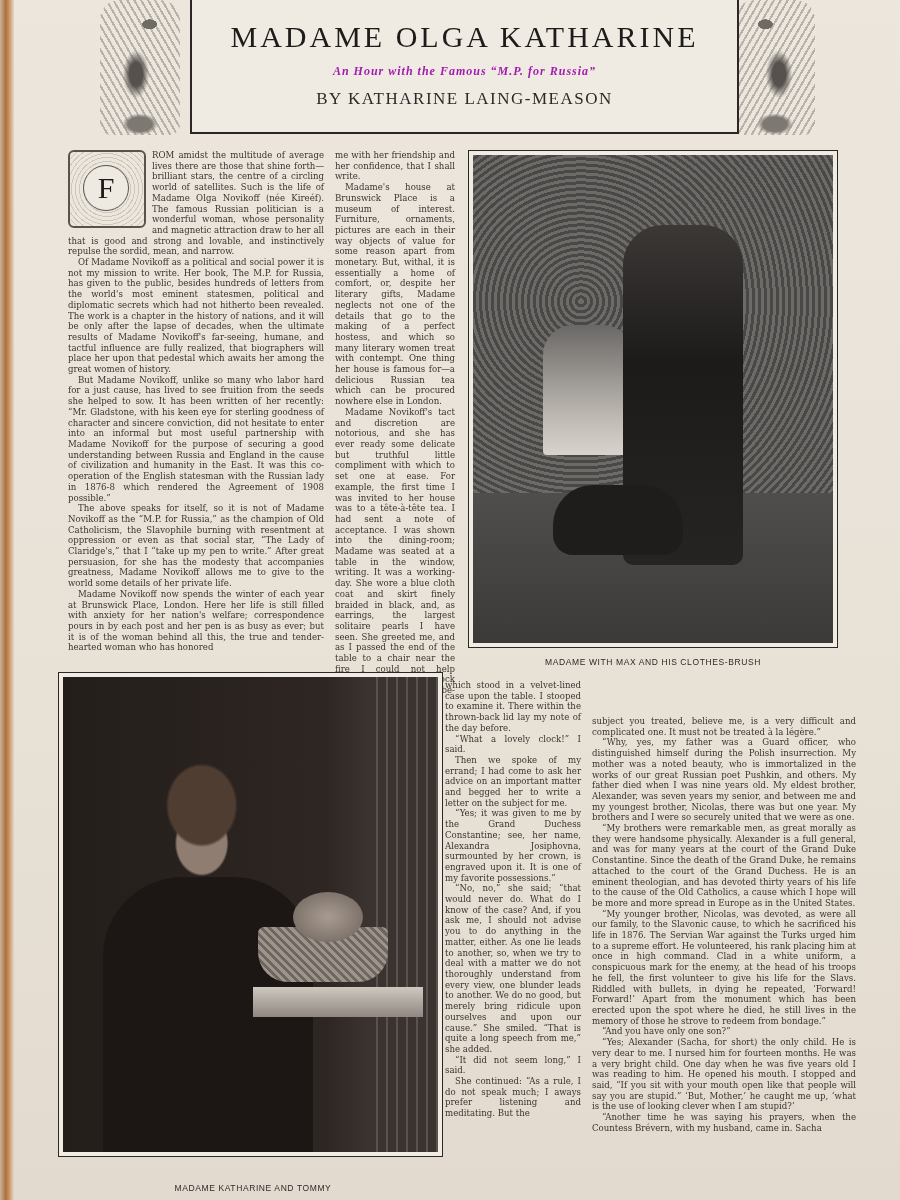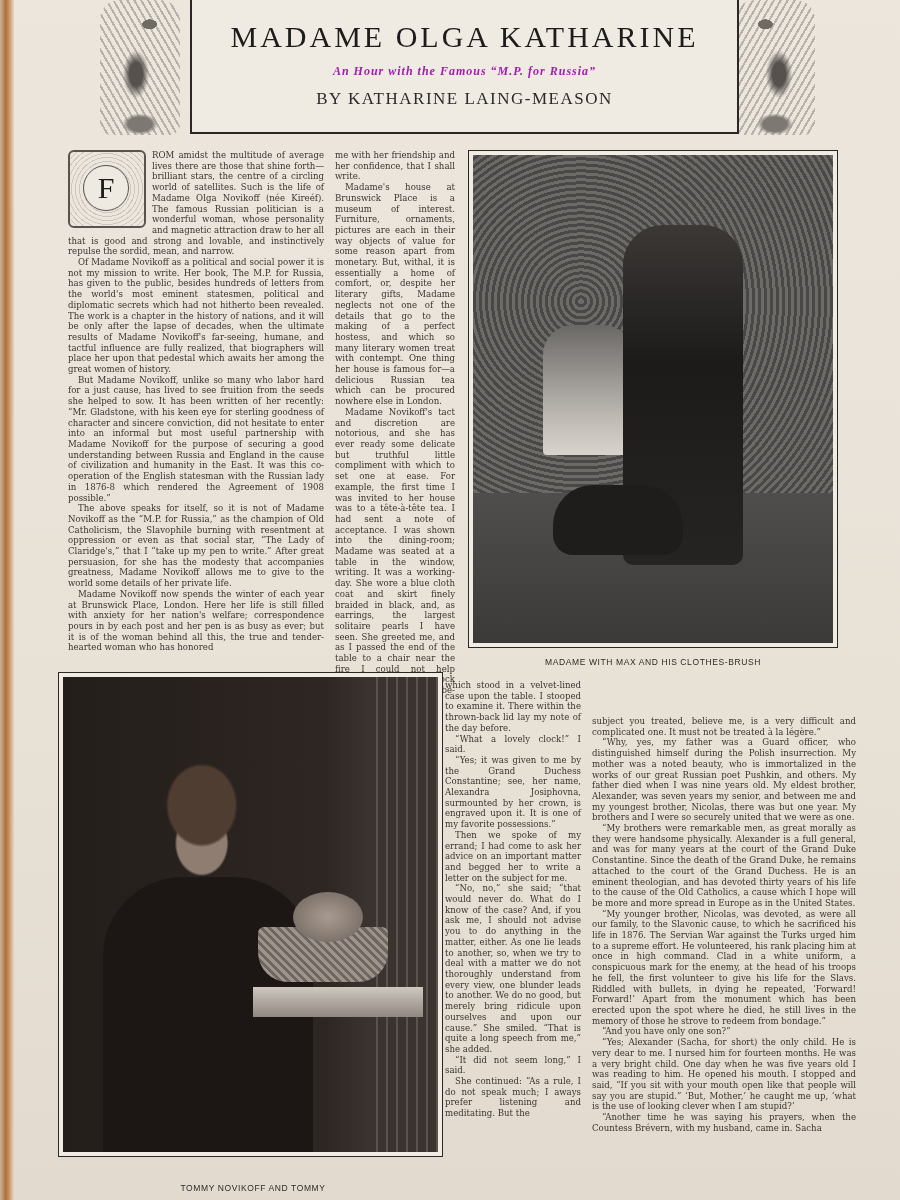--- a/index.html
+++ b/index.html
@@ -174,27 +174,27 @@
 
 <div class="photo-frame photo2-frame">
   <div class="photo photo2">
     <div class="door"></div>
     <div class="body"></div>
     <div class="table"></div>
     <div class="basket"></div>
     <div class="cat"></div>
   </div>
 </div>
-<div class="caption caption2">TOMMY NOVIKOFF AND TOMMY</div>
+<div class="caption caption2">MADAME KATHARINE AND TOMMY</div>
 
 <div class="col col3">
   <p class="noindent">which stood in a velvet-lined case upon the table. I stooped to examine it. There within the thrown-back lid lay my note of the day before.</p>
   <p>“What a lovely clock!” I said.</p>
+  <p>Then we spoke of my errand; I had come to ask her advice on an important matter and begged her to write a letter on the subject for me.</p>
   <p>“Yes; it was given to me by the Grand Duchess Constantine; see, her name, Alexandra Josiphovna, surmounted by her crown, is engraved upon it. It is one of my favorite possessions.”</p>
-  <p>Then we spoke of my errand; I had come to ask her advice on an important matter and begged her to write a letter on the subject for me.</p>
   <p>“No, no,” she said; “that would never do. What do I know of the case? And, if you ask me, I should not advise you to do anything in the matter, either. As one lie leads to another, so, when we try to deal with a matter we do not thoroughly understand from every view, one blunder leads to another. We do no good, but merely bring ridicule upon ourselves and upon our cause.” She smiled. “That is quite a long speech from me,” she added.</p>
   <p>“It did not seem long,” I said.</p>
   <p>She continued: “As a rule, I do not speak much; I aways prefer listening and meditating. But the</p>
 </div>
 
 <div class="col col4">
   <p class="noindent">subject you treated, believe me, is a very difficult and complicated one. It must not be treated à la légère.”</p>
   <p>“Why, yes, my father was a Guard officer, who distinguished himself during the Polish insurrection. My mother was a noted beauty, who is immortalized in the works of our great Russian poet Pushkin, and others. My father died when I was nine years old. My eldest brother, Alexander, was seven years my senior, and between me and my youngest brother, Nicolas, there was but one year. My brothers and I were so securely united that we were as one.</p>
   <p>“My brothers were remarkable men, as great morally as they were handsome physically. Alexander is a full general, and was for many years at the court of the Grand Duke Constantine. Since the death of the Grand Duke, he remains attached to the court of the Grand Duchess. He is an eminent theologian, and has devoted thirty years of his life to the cause of the Old Catholics, a cause which I hope will be more and more spread in Europe as in the United States.</p>
   <p>“My younger brother, Nicolas, was devoted, as were all our family, to the Slavonic cause, to which he sacrificed his life in 1876. The Servian War against the Turks urged him to a supreme effort. He volunteered, his rank placing him at once in high command. Clad in a white uniform, a conspicuous mark for the enemy, at the head of his troops he fell, the first volunteer to give his life for the Slavs. Riddled with bullets, in dying he repeated, ‘Forward! Forward!’ Apart from the monument which has been erected upon the spot where he died, he still lives in the memory of those he strove to redeem from bondage.”</p>

